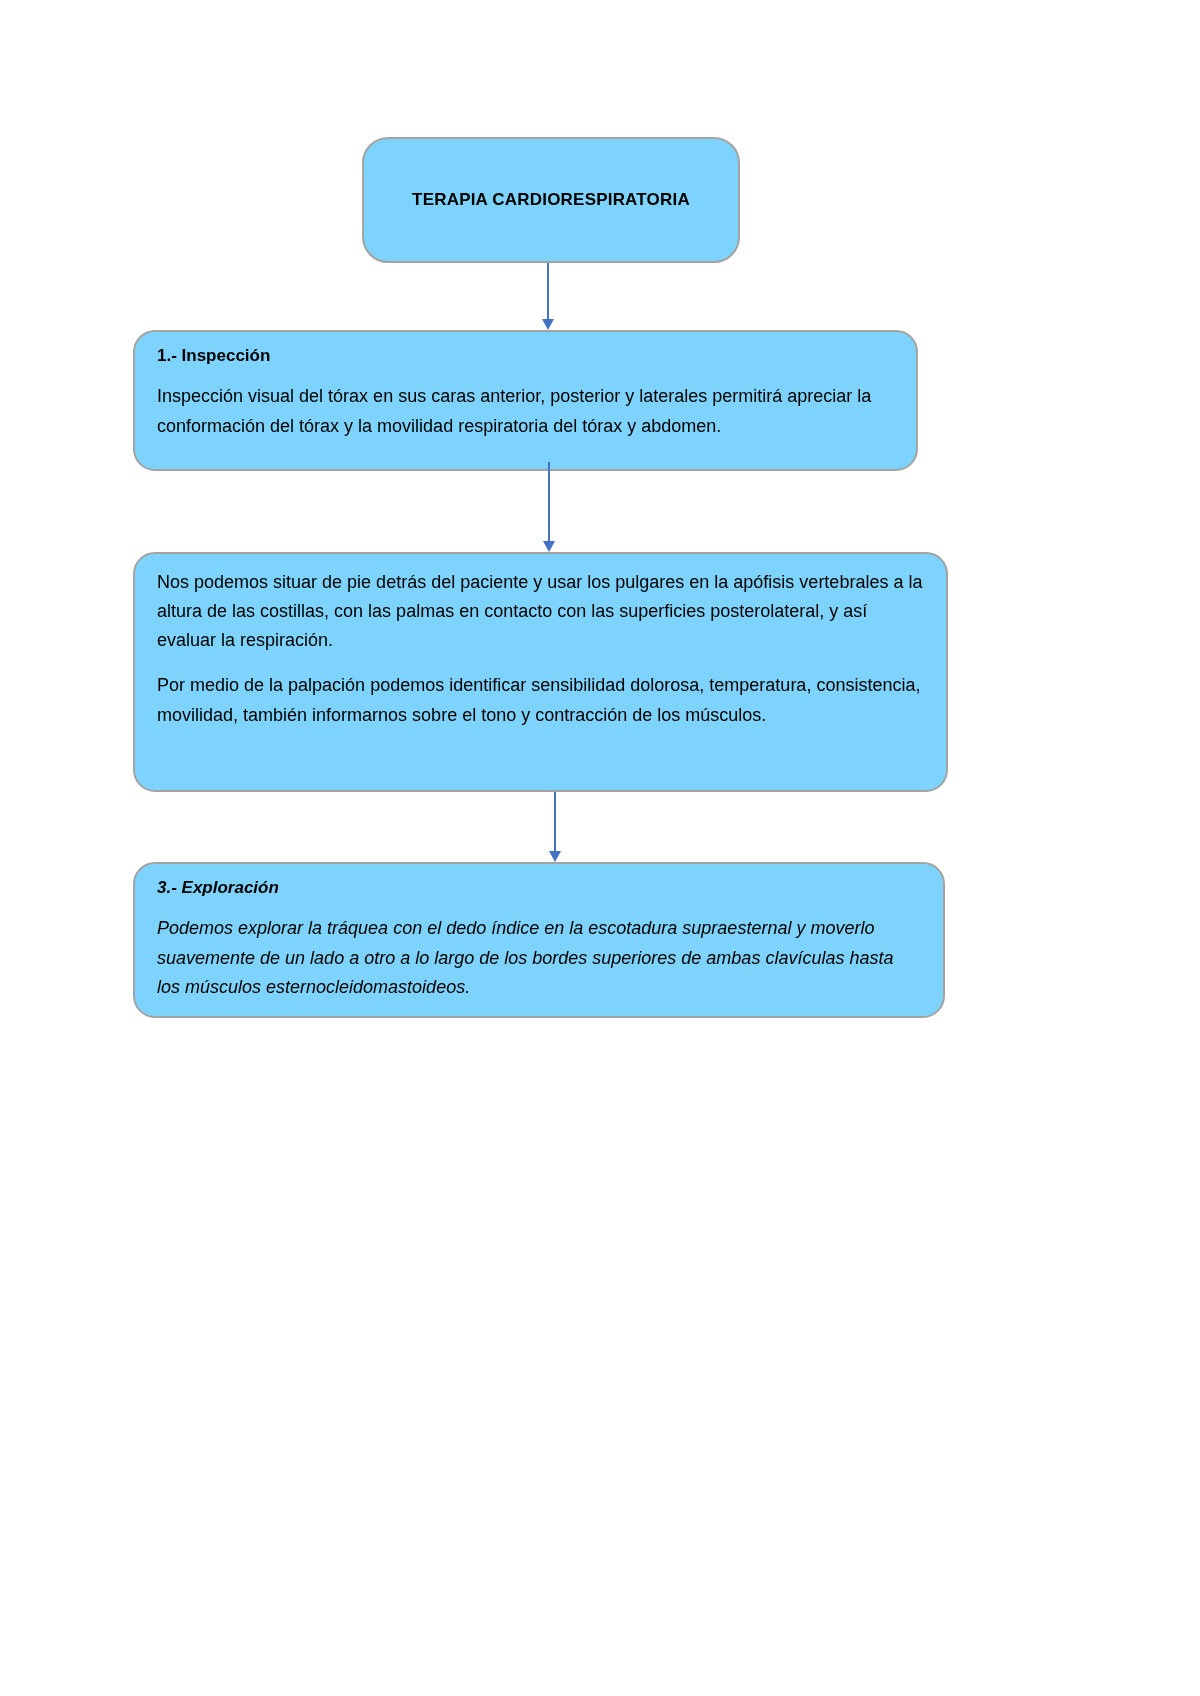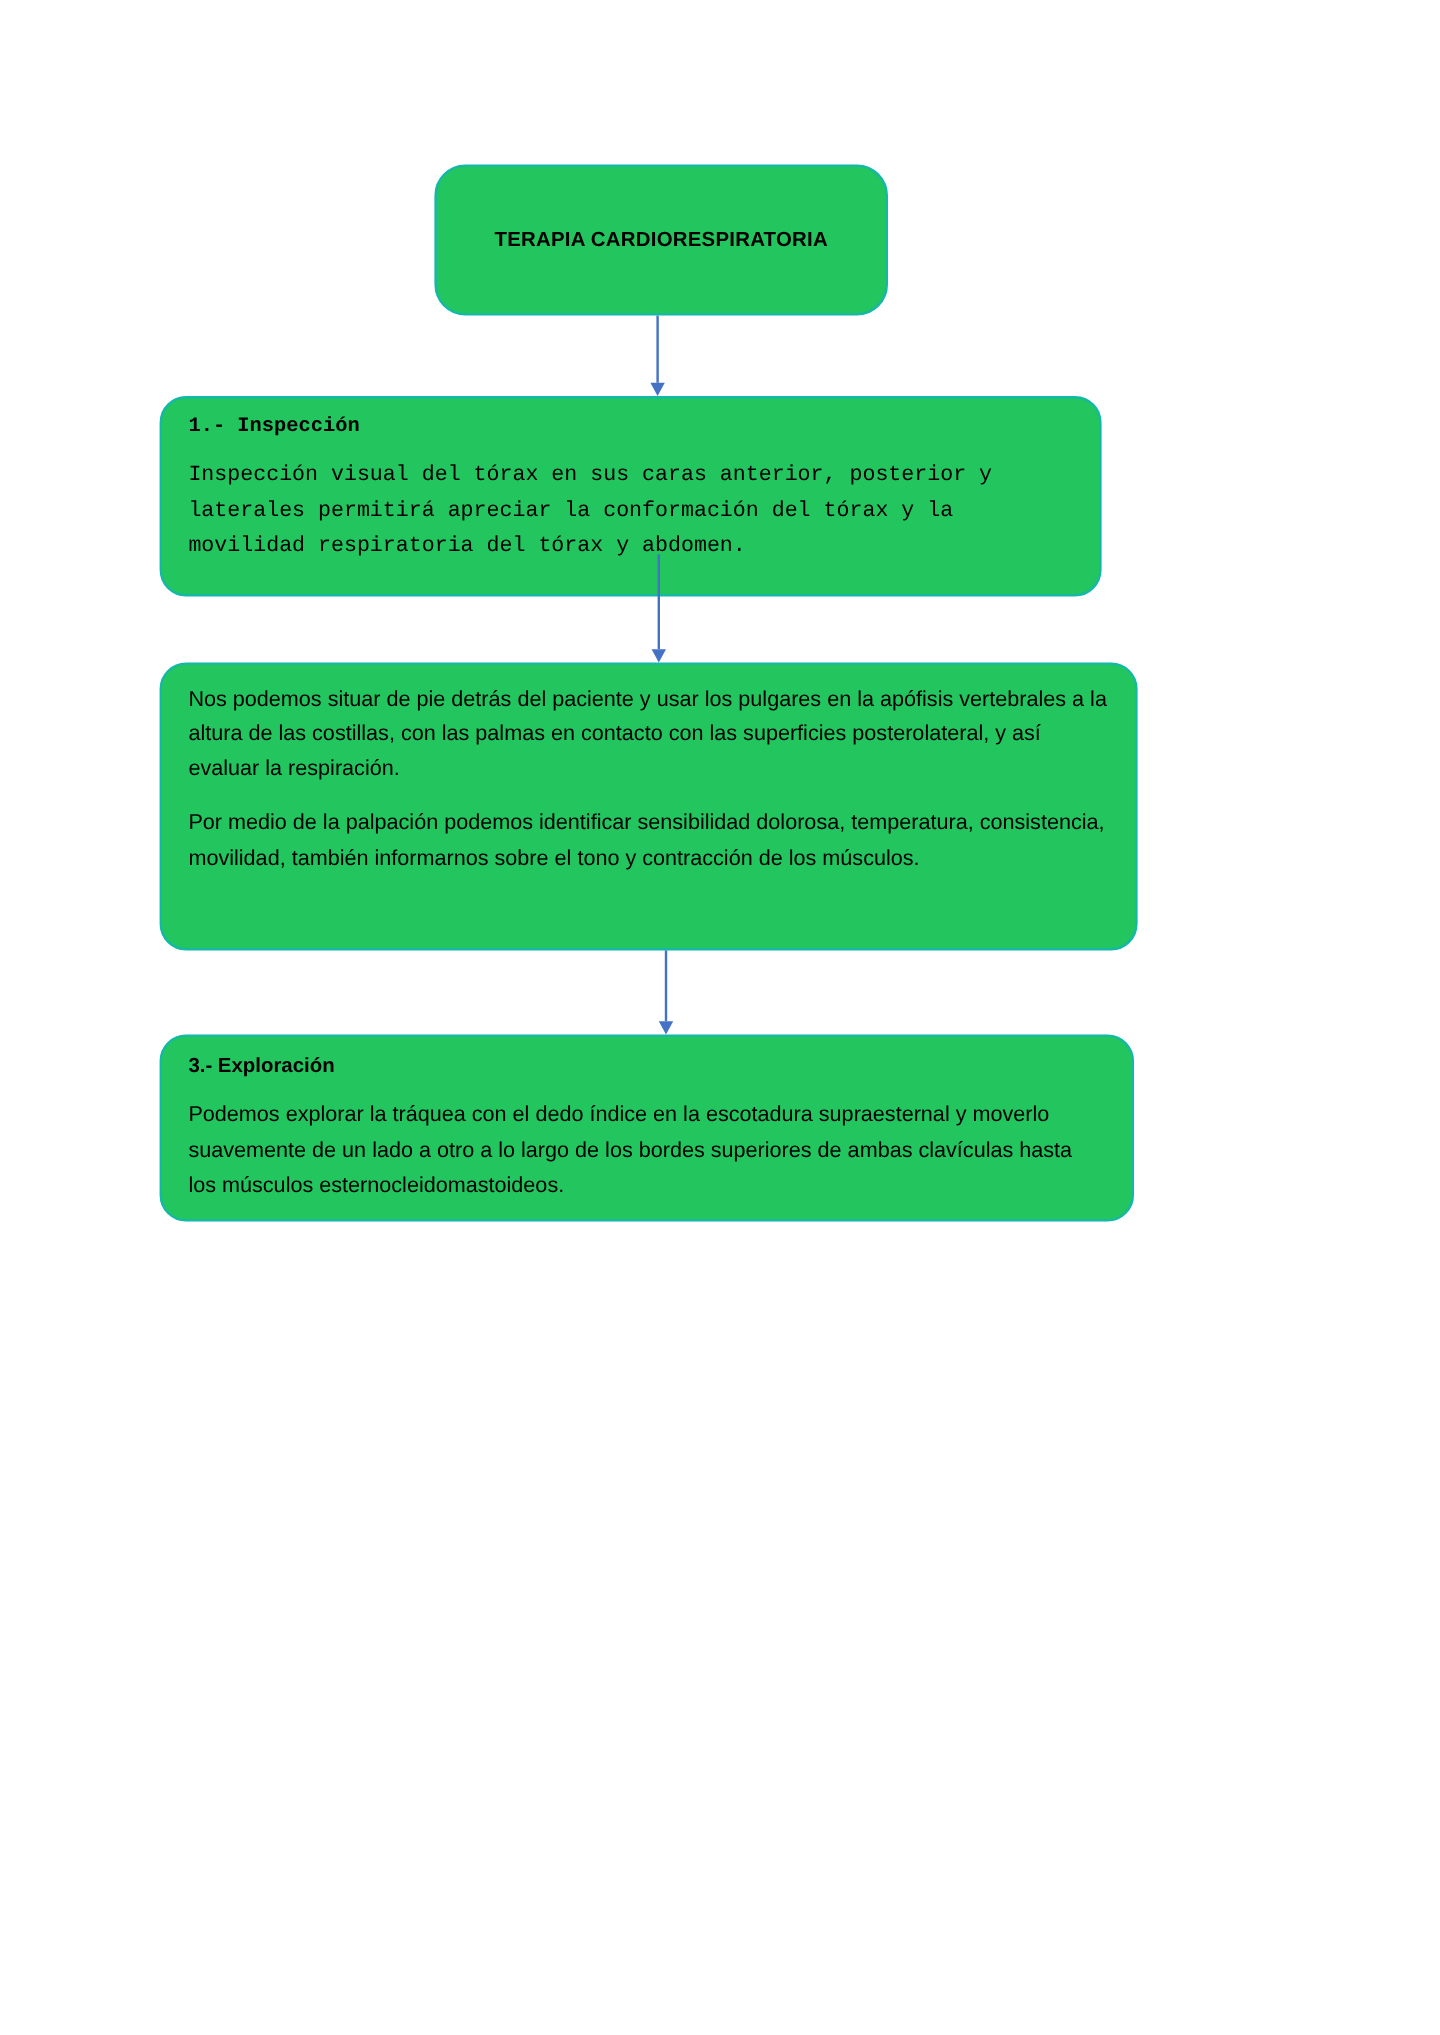--- a/index.html
+++ b/index.html
@@ -17,22 +17,22 @@
 
   .page {
     position: relative;
     width: 1200px;
     height: 1696px;
   }
 
   
   .node {
     position: absolute;
-    background: #22c55e;
-    border: 2px solid #14b8a6;
+    background: #7dd3fc;
+    border: 2px solid #a3a3a3;
     border-radius: 22px;
     box-sizing: border-box;
     color: #000000;
   }
 
   .node-title {
     left: 362px;
     top: 137px;
     width: 378px;
     height: 126px;
@@ -69,34 +69,34 @@
     margin: 0 0 16px 0;
     text-align: left;
   }
   .step-para:last-child { margin-bottom: 0; }
 
   
   #node-1 {
     left: 133px;
     top: 330px;
     width: 785px;
-    height: 167px;
-    font-family: Liberation Mono, monospace;
+    height: 141px;
   }
   #node-2 {
     left: 133px;
     top: 552px;
     width: 815px;
     height: 240px;
   }
   #node-3 {
     left: 133px;
     top: 862px;
     width: 812px;
     height: 156px;
+    font-style: italic;
   }
 
   
   .connector {
     position: absolute;
     pointer-events: none;
   }
   .conn-line {
     position: absolute;
     width: 1.6px;

